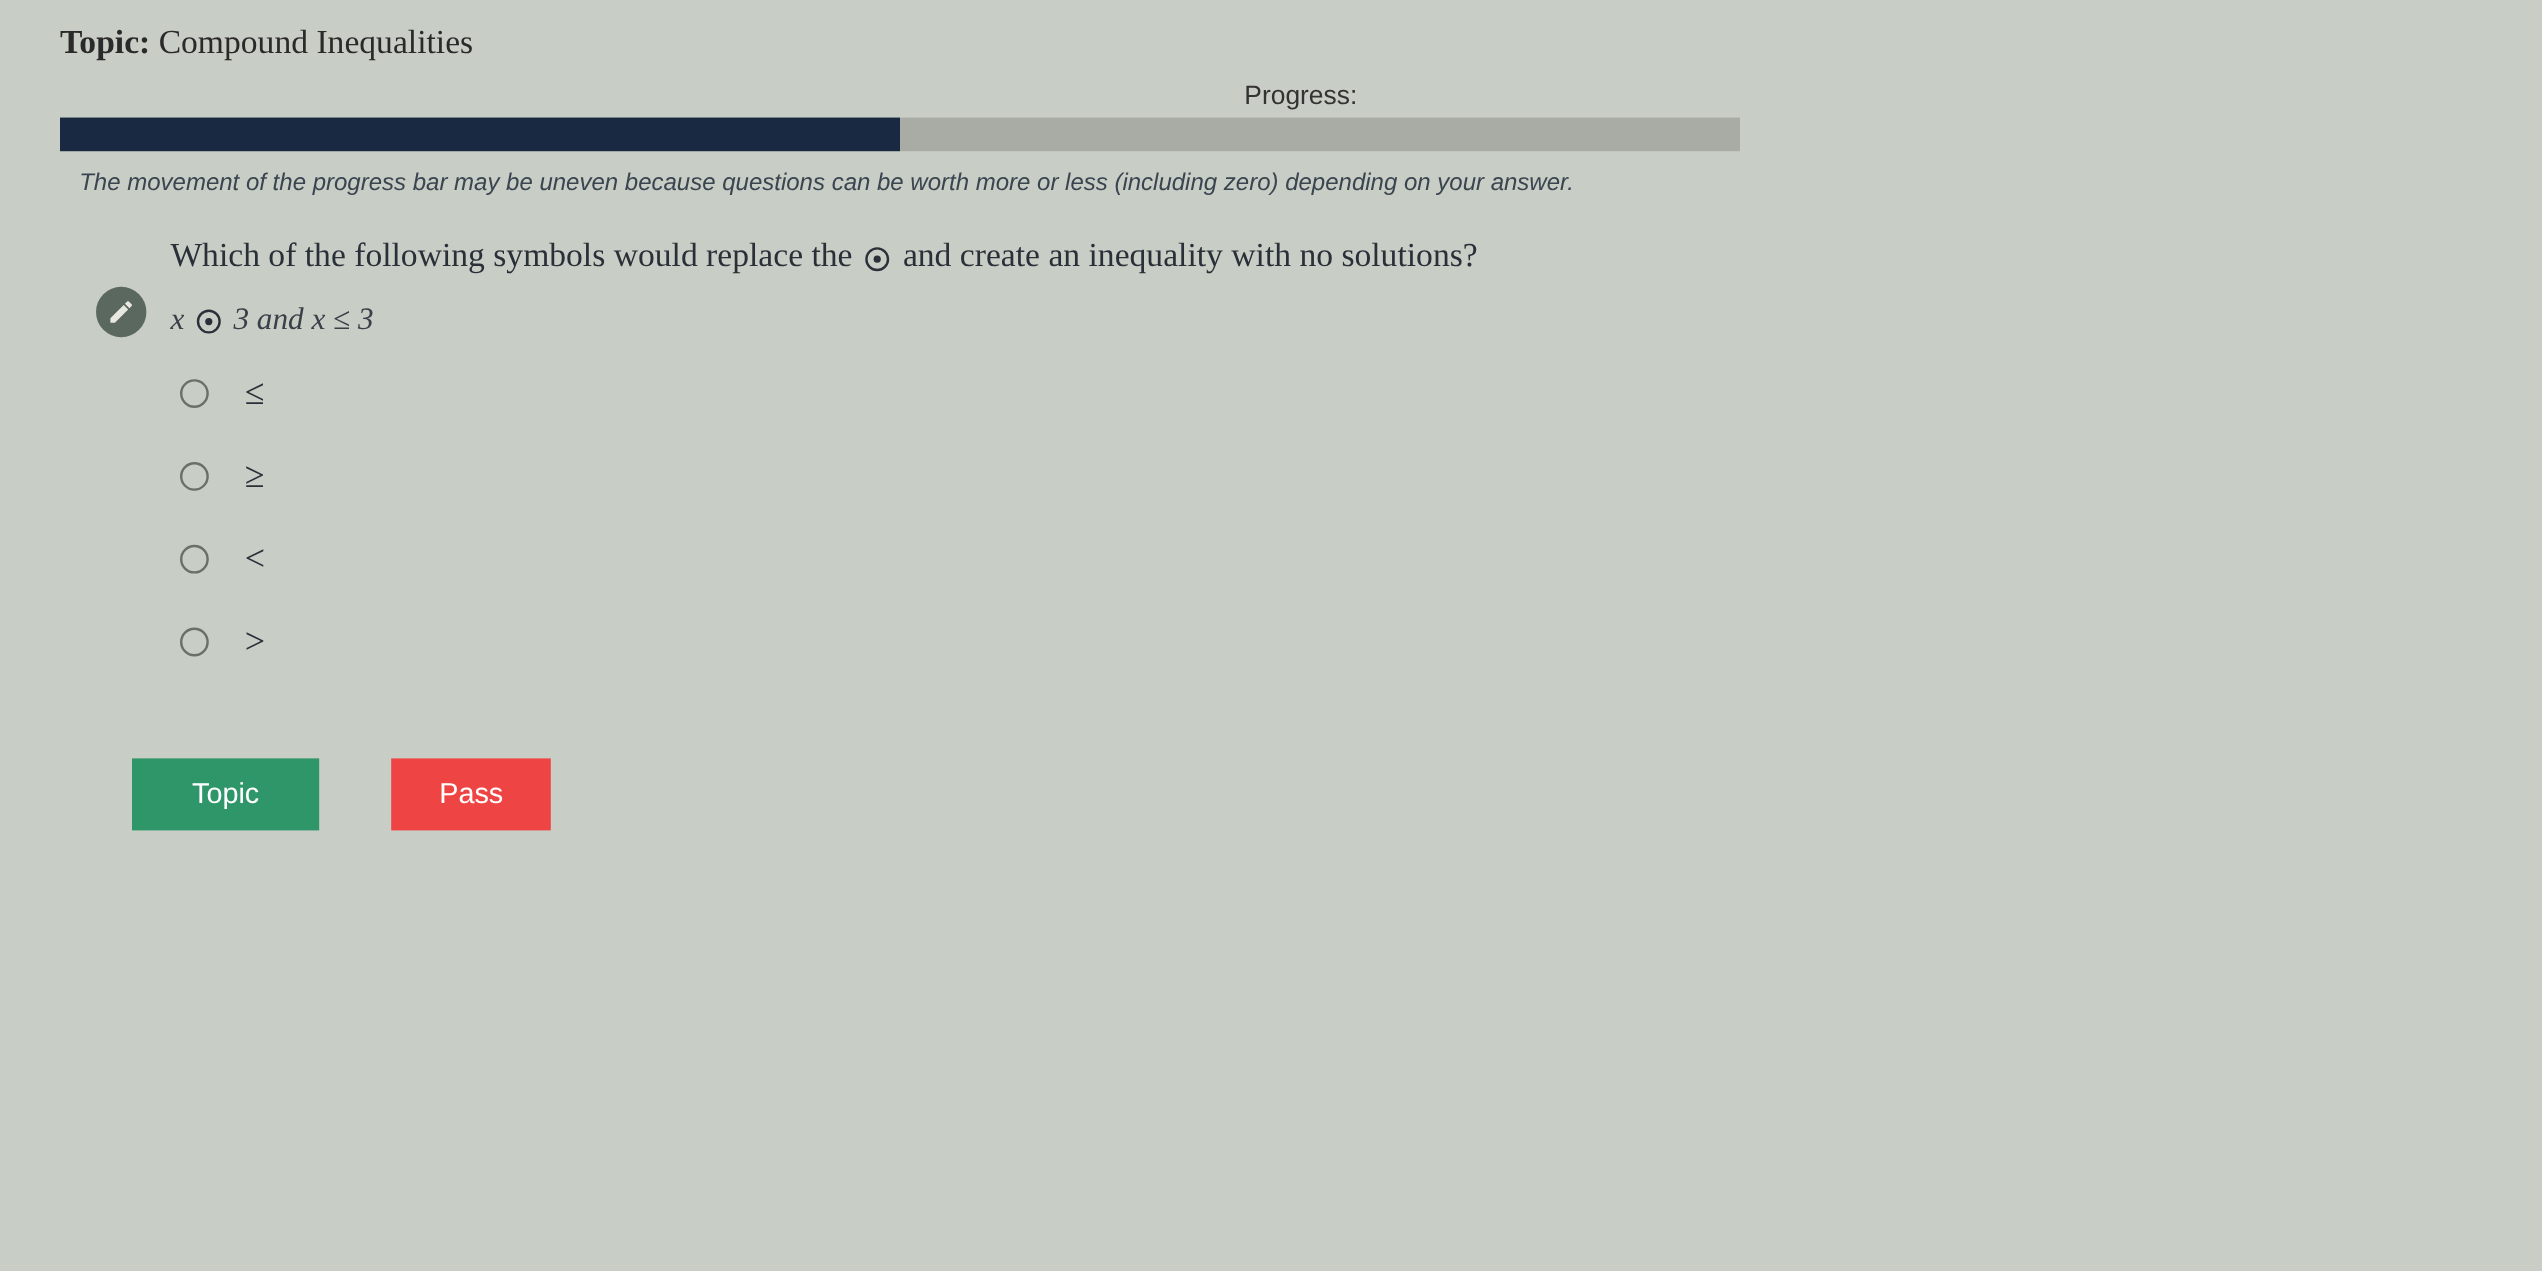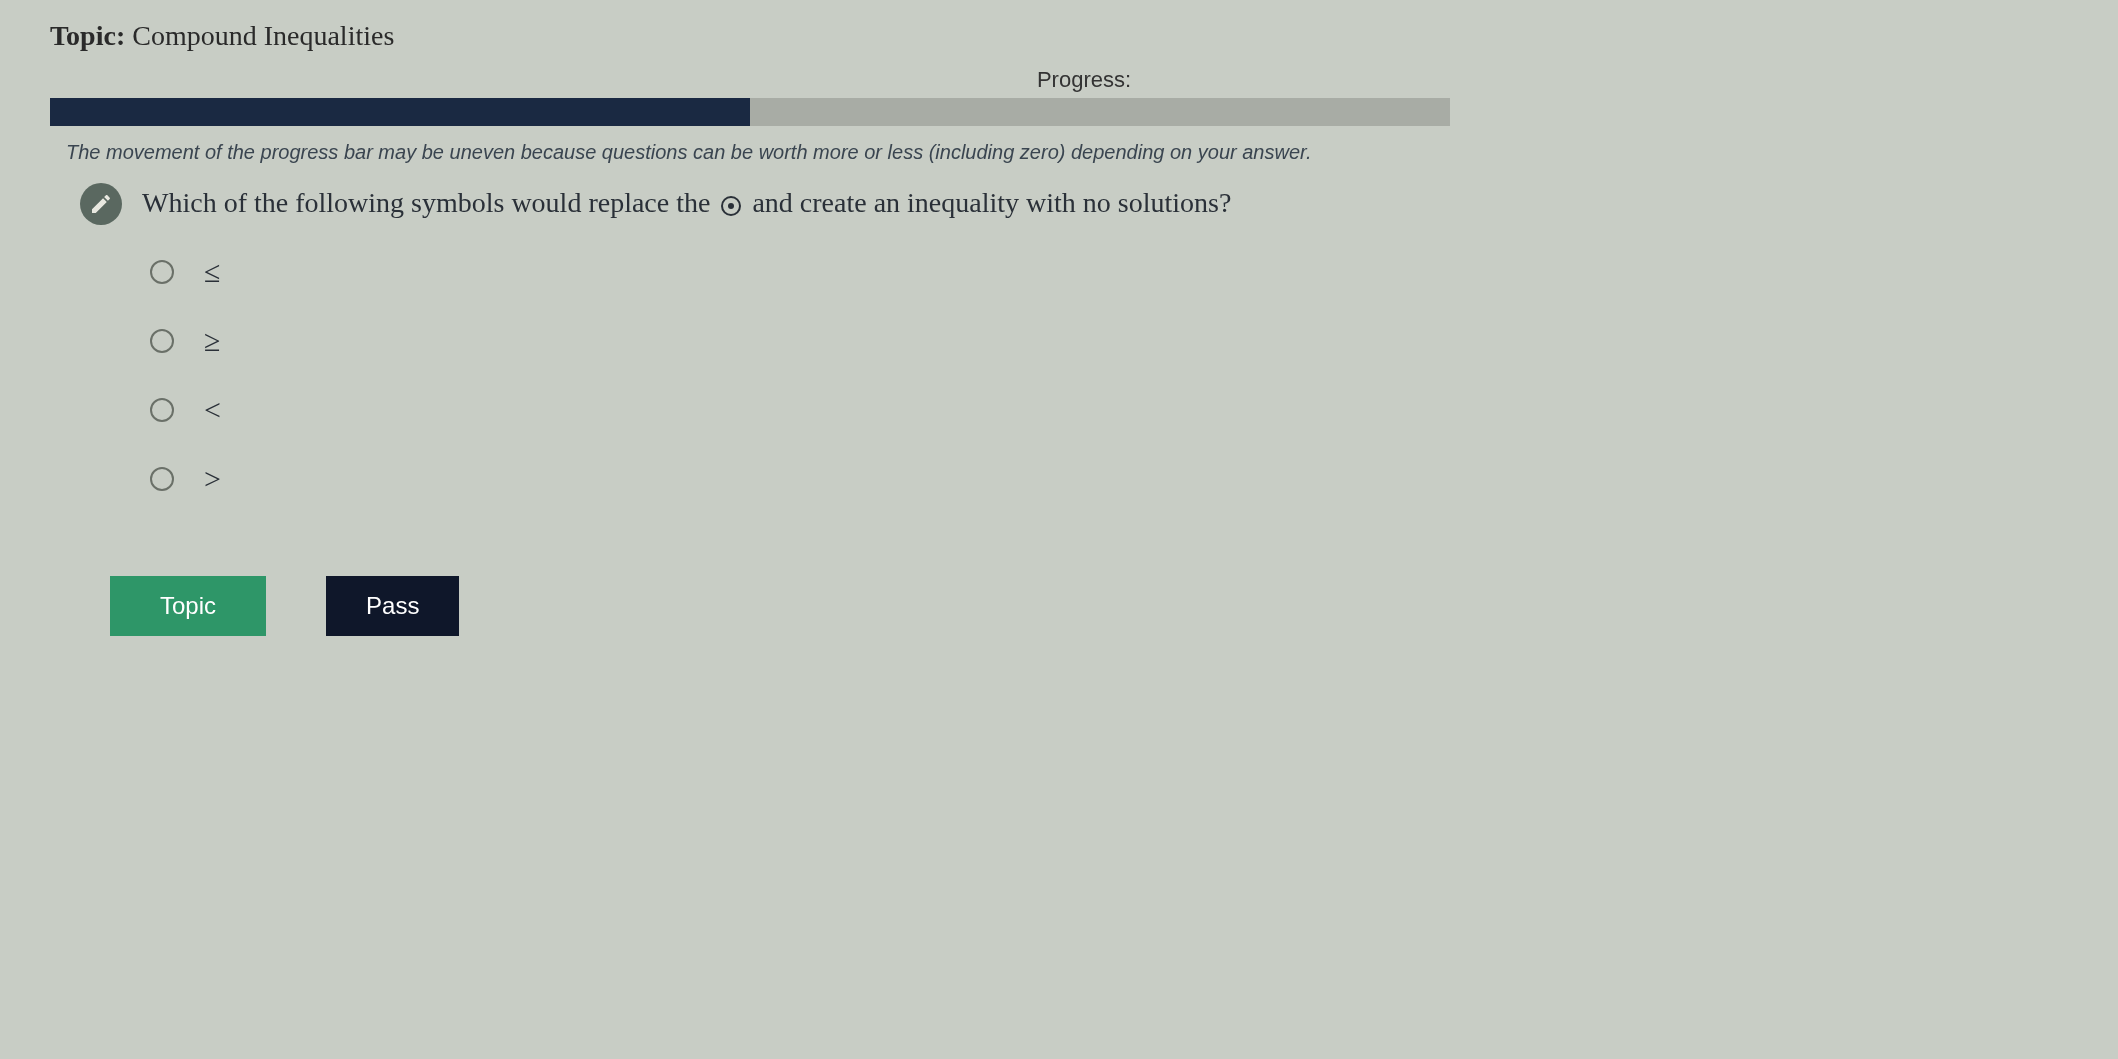--- a/index.html
+++ b/index.html
@@ -46,24 +46,24 @@
     }
     .progress-note {
       font-style: italic;
       font-size: 20px;
       color: #3a4550;
       margin-top: 15px;
       margin-left: 16px;
       font-family: Arial, sans-serif;
     }
     .question-block {
-      margin-top: 17px;
+      margin-top: 30px;
       margin-left: 30px;
       display: flex;
-      align-items: center;
+      align-items: flex-end;
       gap: 20px;
     }
     .pencil-icon {
       width: 42px;
       height: 42px;
       background: #5a6860;
       border-radius: 50%;
       display: flex;
       align-items: center;
       justify-content: center;
@@ -144,21 +144,21 @@
       font-size: 24px;
       font-family: Arial, sans-serif;
       border: none;
       cursor: pointer;
       color: #fff;
     }
     .btn-submit {
       background: #2e9668;
     }
     .btn-pass {
-      background: #0f172a;
+      background: #ef4444;
       padding: 16px 40px;
     }
   </style>
 </head>
 <body>
 
 <div class="topic-line">
   <span class="topic-label">Topic:</span>
   <span>Compound Inequalities</span>
 </div>
@@ -176,20 +176,23 @@
     <svg viewBox="0 0 24 24">
         <path d="M3 17.25V21h3.75L17.81 9.94l-3.75-3.75L3 17.25zM20.71 7.04c.39-.39.39-1.02 0-1.41l-2.34-2.34c-.39-.39-1.02-.39-1.41 0l-1.83 1.83 3.75 3.75 1.83-1.83z"></path>
       </svg>
   </div>
   <div class="question-content">
     <div class="question-text">
       <span>Which of the following symbols would replace the </span>
       <span class="dot-symbol"></span>
       <span> and create an inequality with no solutions?</span>
     </div>
+    <div class="expression">
+      <span>x </span><span class="dot-symbol"></span><span> 3 and </span><span>x</span><span> ≤ 3</span>
+    </div>
   </div>
 </div>
 
 <div class="options">
   <div class="option-row">
     <div class="radio-circle"></div>
     <div class="option-symbol">≤</div>
   </div>
   <div class="option-row">
     <div class="radio-circle"></div>

